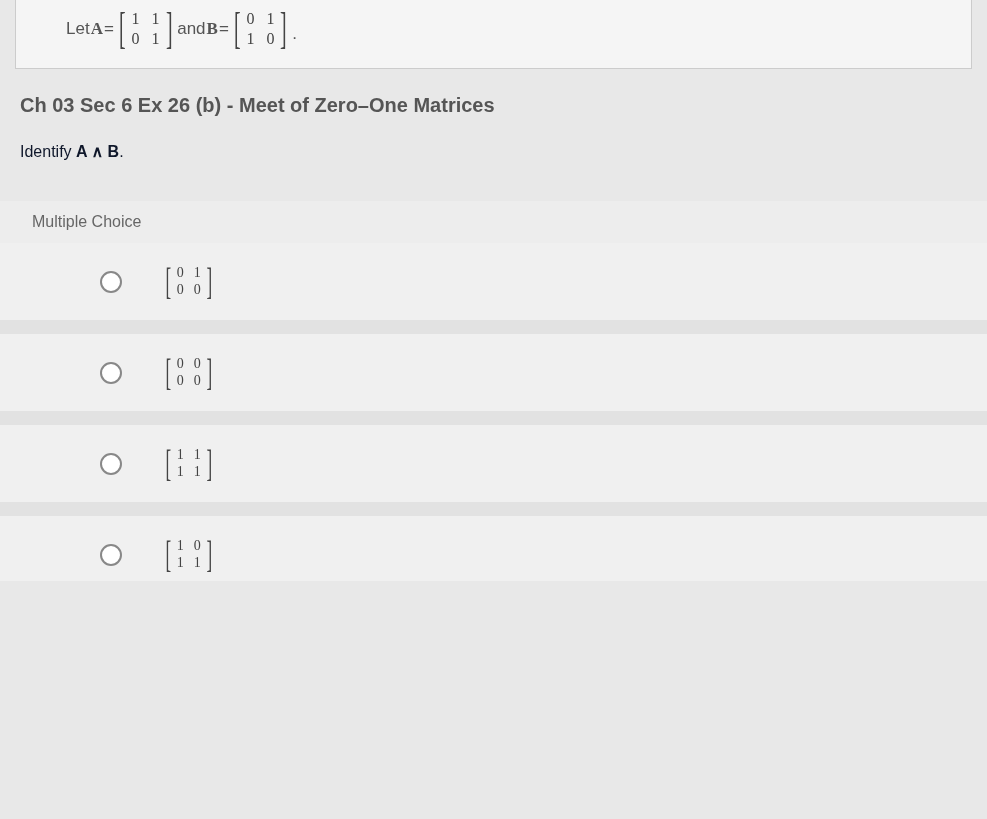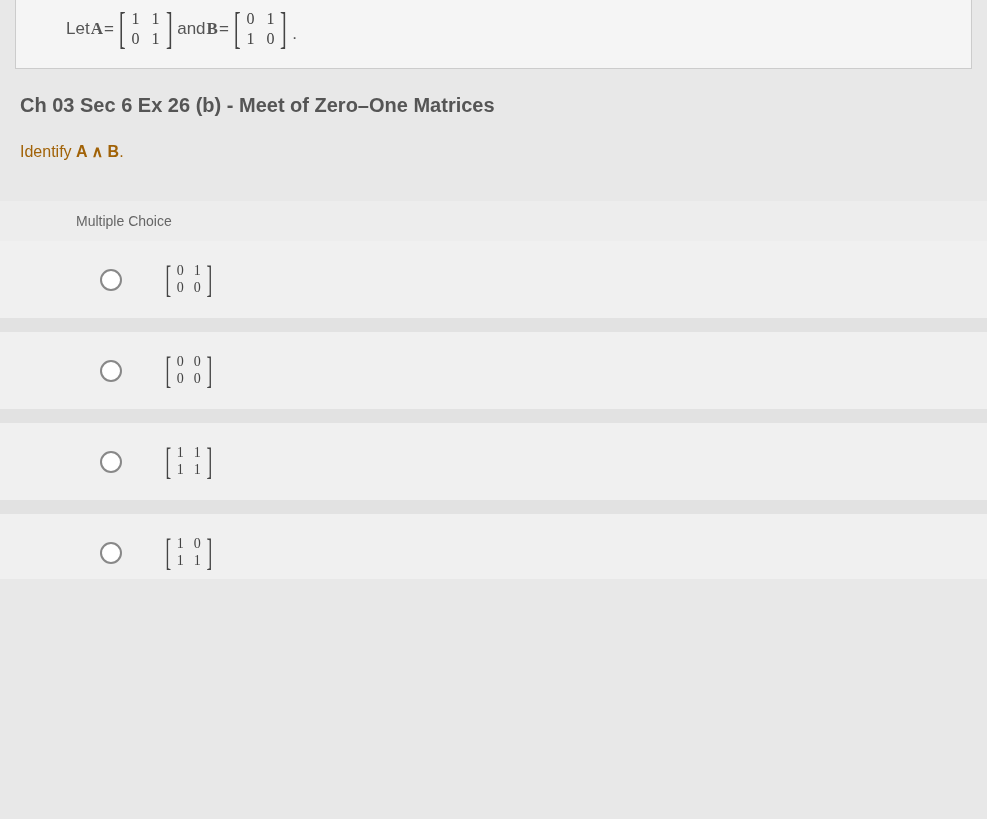--- a/index.html
+++ b/index.html
@@ -49,31 +49,31 @@
     .small .matrix-grid { font-size: 14px; gap: 1px 10px; }
     .small .bracket-l, .small .bracket-r { font-size: 38px; }
     .heading {
       font-size: 20px;
       font-weight: bold;
       color: #555;
       margin: 25px 20px 25px 20px;
     }
     .subheading {
       font-size: 16px;
-      color: #a16207;
+      color: #0f172a;
       margin: 0 20px 40px 20px;
     }
     .subheading .var { font-weight: bold; }
     .mc-section {
       margin-top: 30px;
     }
     .mc-label {
-      font-size: 14px;
+      font-size: 16px;
       color: #666;
-      padding: 12px 76px;
+      padding: 12px 32px;
       background: #ededed;
     }
     .option-row {
       background: #f0f0f0;
       padding: 22px 60px 22px 100px;
       display: flex;
       align-items: center;
       gap: 40px;
       border-bottom: 14px solid #e2e2e2;
     }

